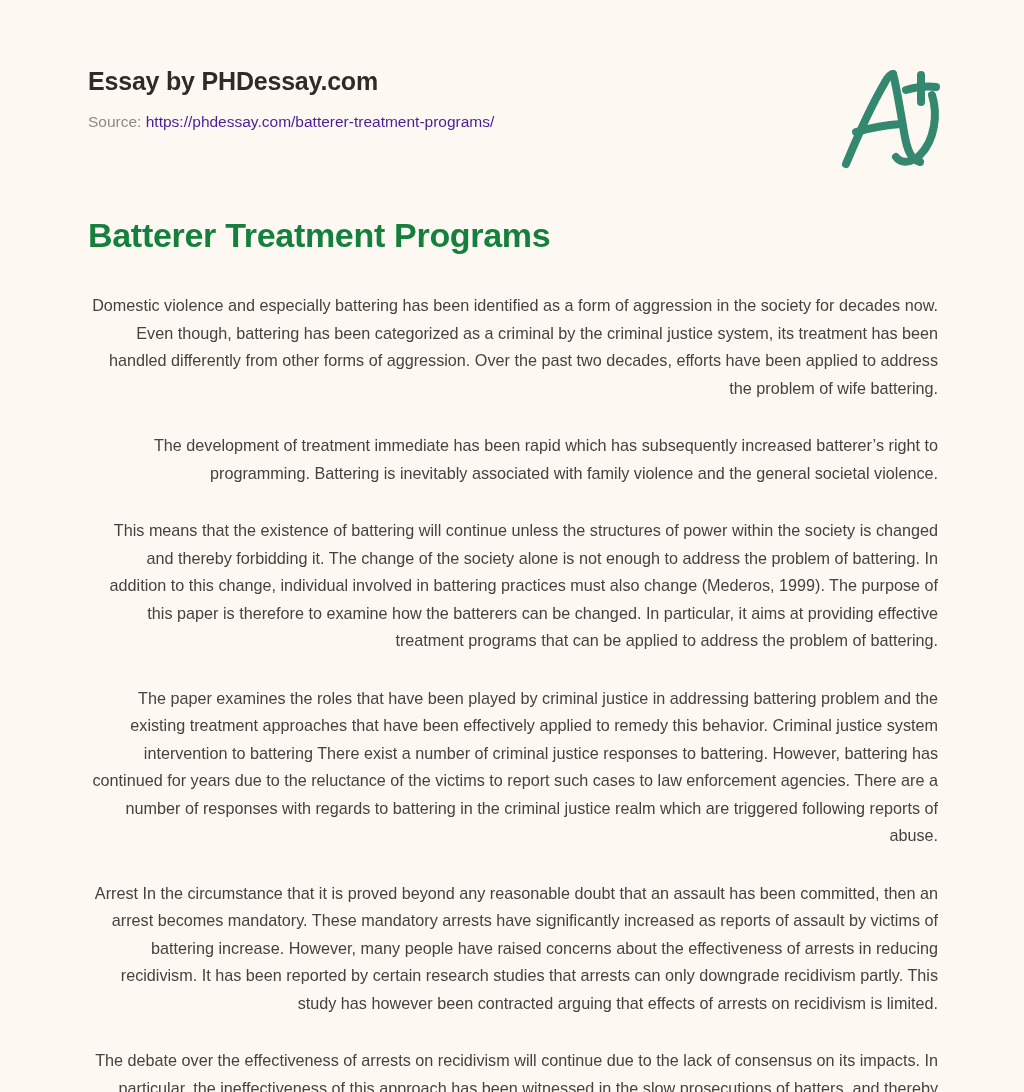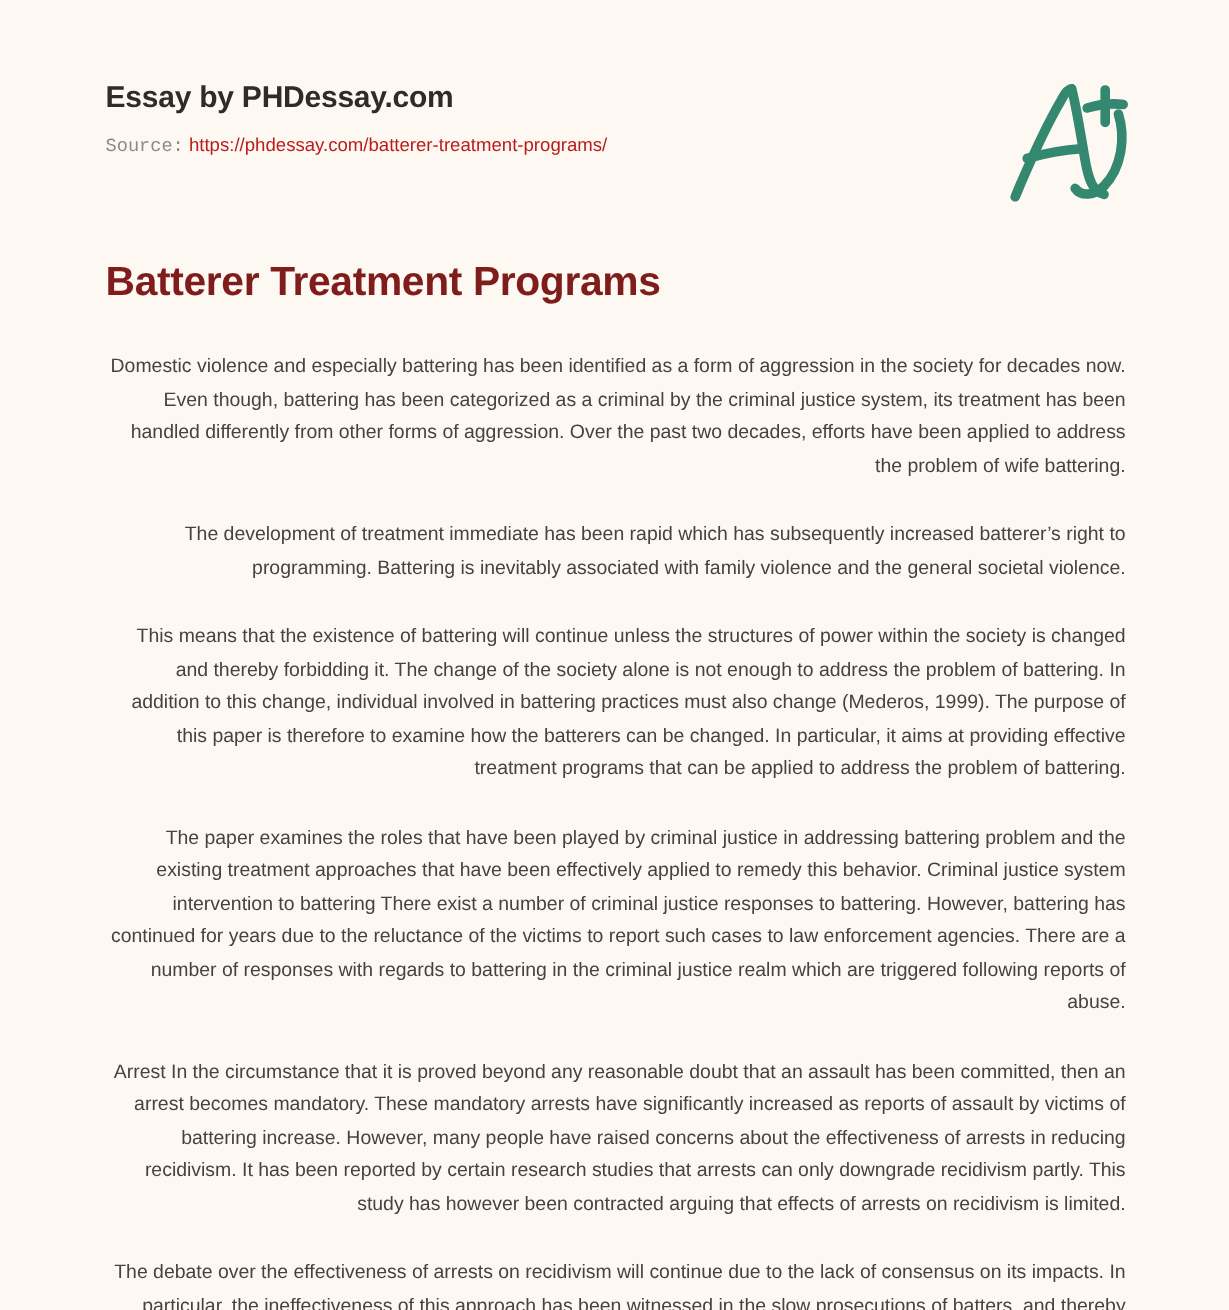--- a/index.html
+++ b/index.html
@@ -41,24 +41,23 @@
   }
   .source-line {
     margin-top: 16px;
     font-size: 15.5px;
     line-height: 20px;
     color: #8d8a86;
     white-space: nowrap;
   }
   .source-label {
     color: #8d8a86;
-    font-family: Liberation Mono, monospace;
   }
   .source-link {
-    color: #b91c1c;
+    color: #4c1d95;
     text-decoration: none;
   }
 
   
   .logo {
     position: absolute;
     top: 62px;
     right: 72px;
     width: 120px;
     height: 112px;
@@ -69,21 +68,21 @@
     height: 112px;
   }
 
   
   .article-title {
     margin: 0;
     padding-top: 96px;
     font-size: 34px;
     line-height: 42px;
     font-weight: bold;
-    color: #7f1d1d;
+    color: #15803d;
     letter-spacing: -0.3px;
   }
 
   .body-copy {
     padding-top: 36px;
     width: 850px;
   }
   .body-copy p {
     margin: 0 0 30px 0;
     font-size: 16.2px;

